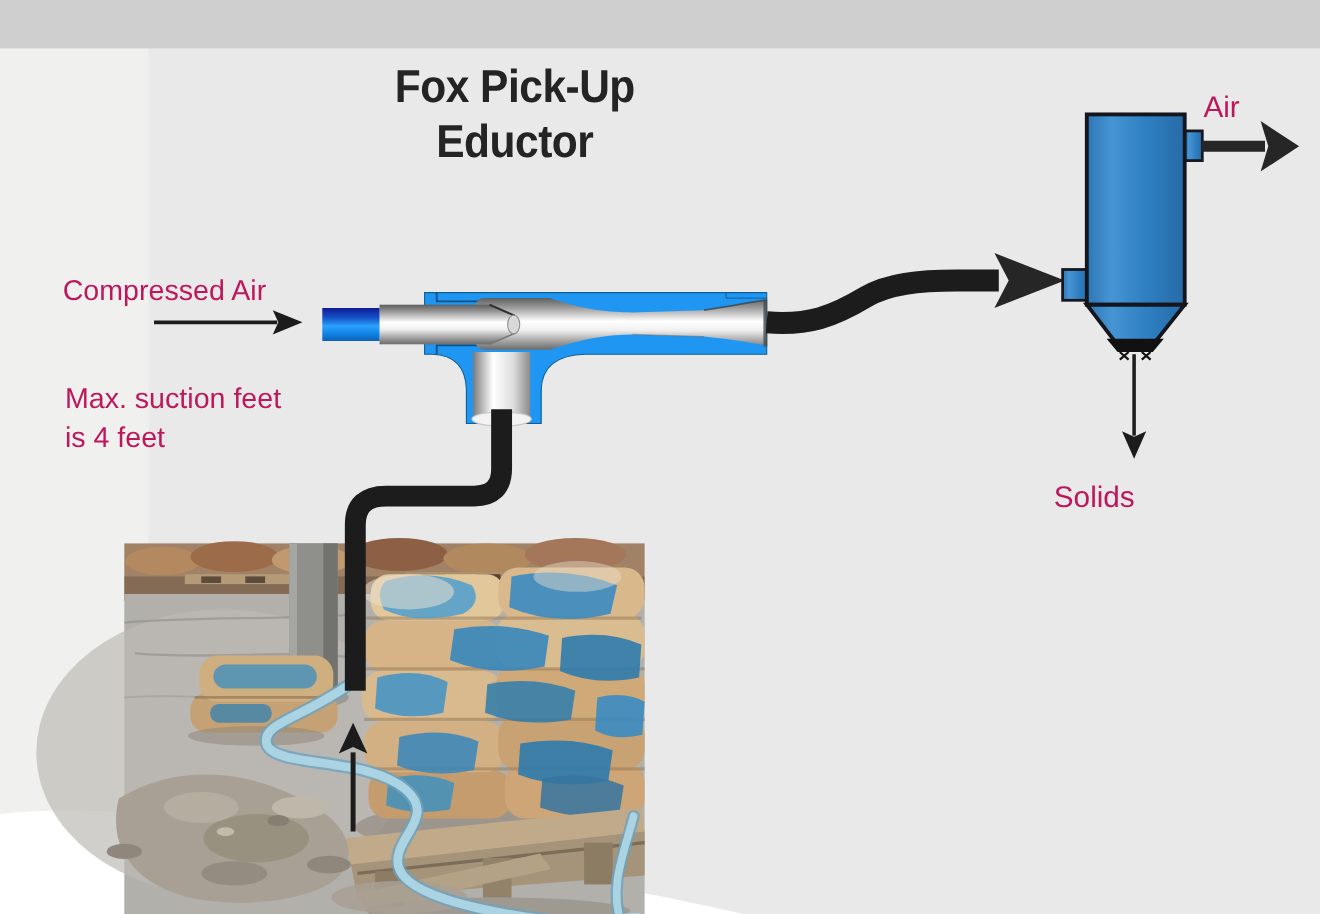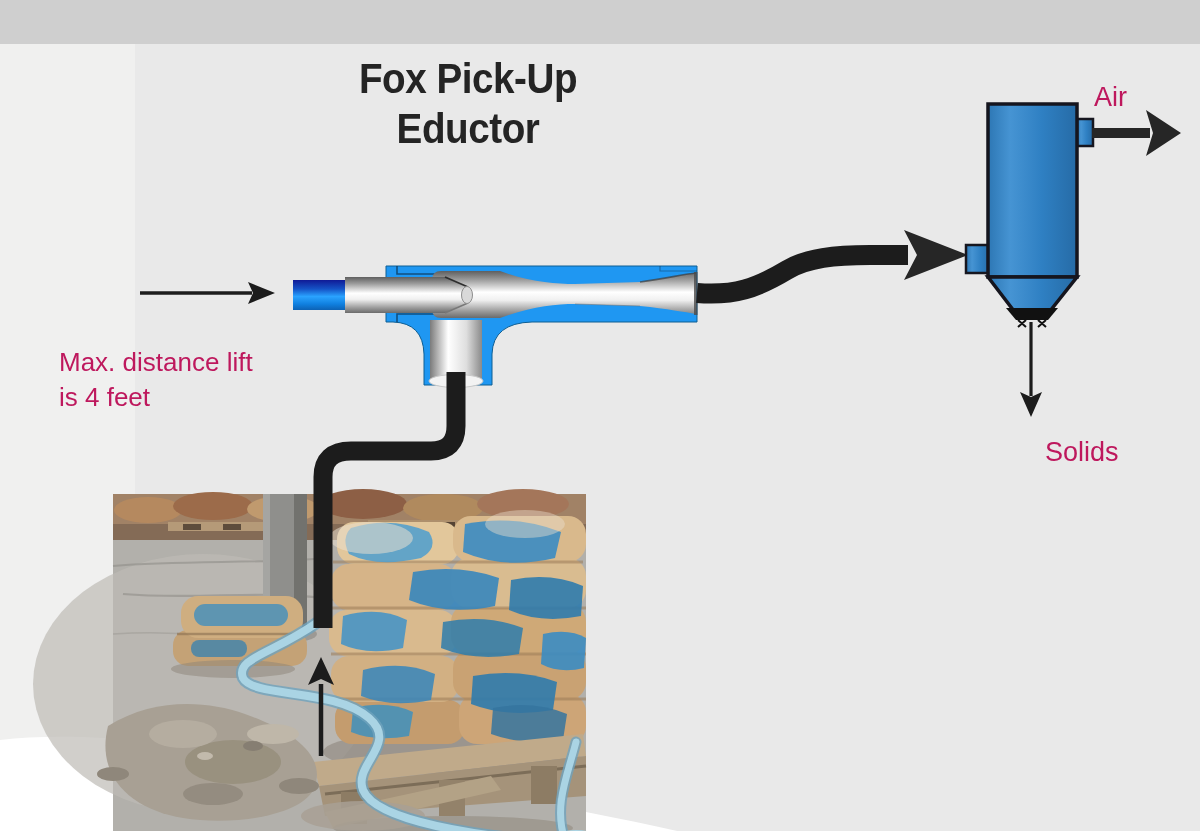--- a/index.html
+++ b/index.html
@@ -231,24 +231,25 @@
       <line x1="321" y1="712" x2="321" y2="640" stroke="#1c1c1c" stroke-width="4.5"></line>
       <polygon points="308,641 321,613 334,641 321,635" fill="#1c1c1c"></polygon>
     </g>
   </svg>
 
   <div class="abs title" style="left:288px;top:10px;">
     <div>Fox Pick-Up</div>
     <div>Eductor</div>
   </div>
 
+  <div class="abs label" style="left:57px;top:203px;">Compressed Air</div>
 
   <div class="abs label" style="left:59px;top:301px;">
-    <div>Max. distance lift</div>
+    <div>Max. suction feet</div>
     <div>is 4 feet</div>
   </div>
 
 
   <div class="abs label" style="left:1094px;top:36px;font-size:27px;">Air</div>
 
-  <div class="abs label" style="left:1045px;top:391px;font-size:27px;">Solids</div>
+  <div class="abs label" style="left:958px;top:391px;font-size:27px;">Solids</div>
 
 </div>
 
 </body></html>

